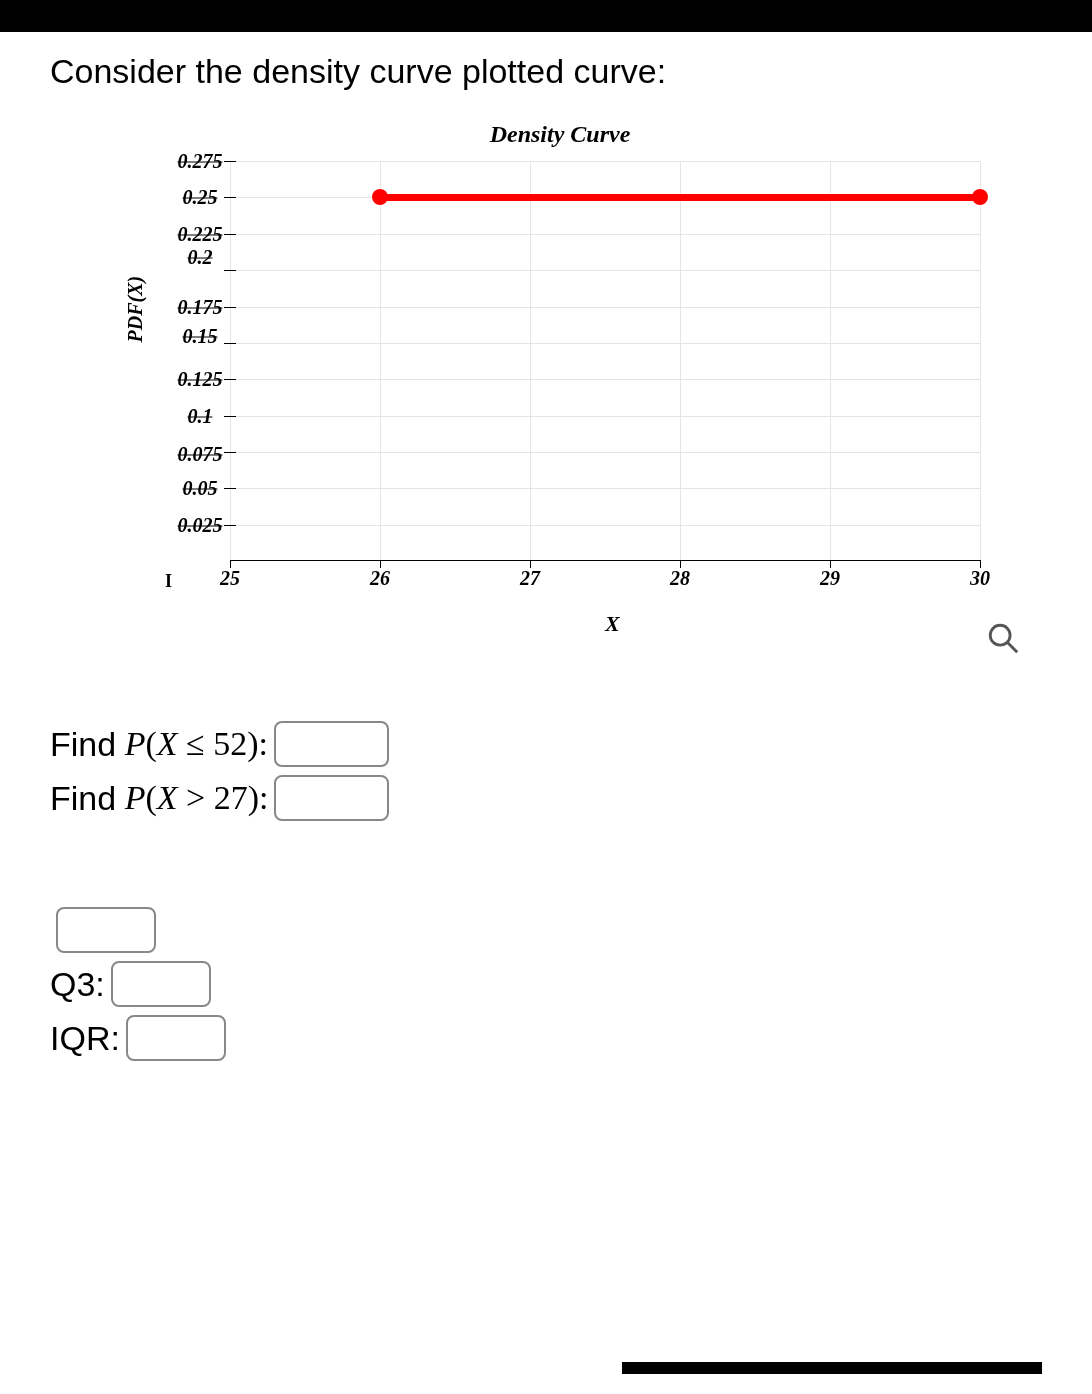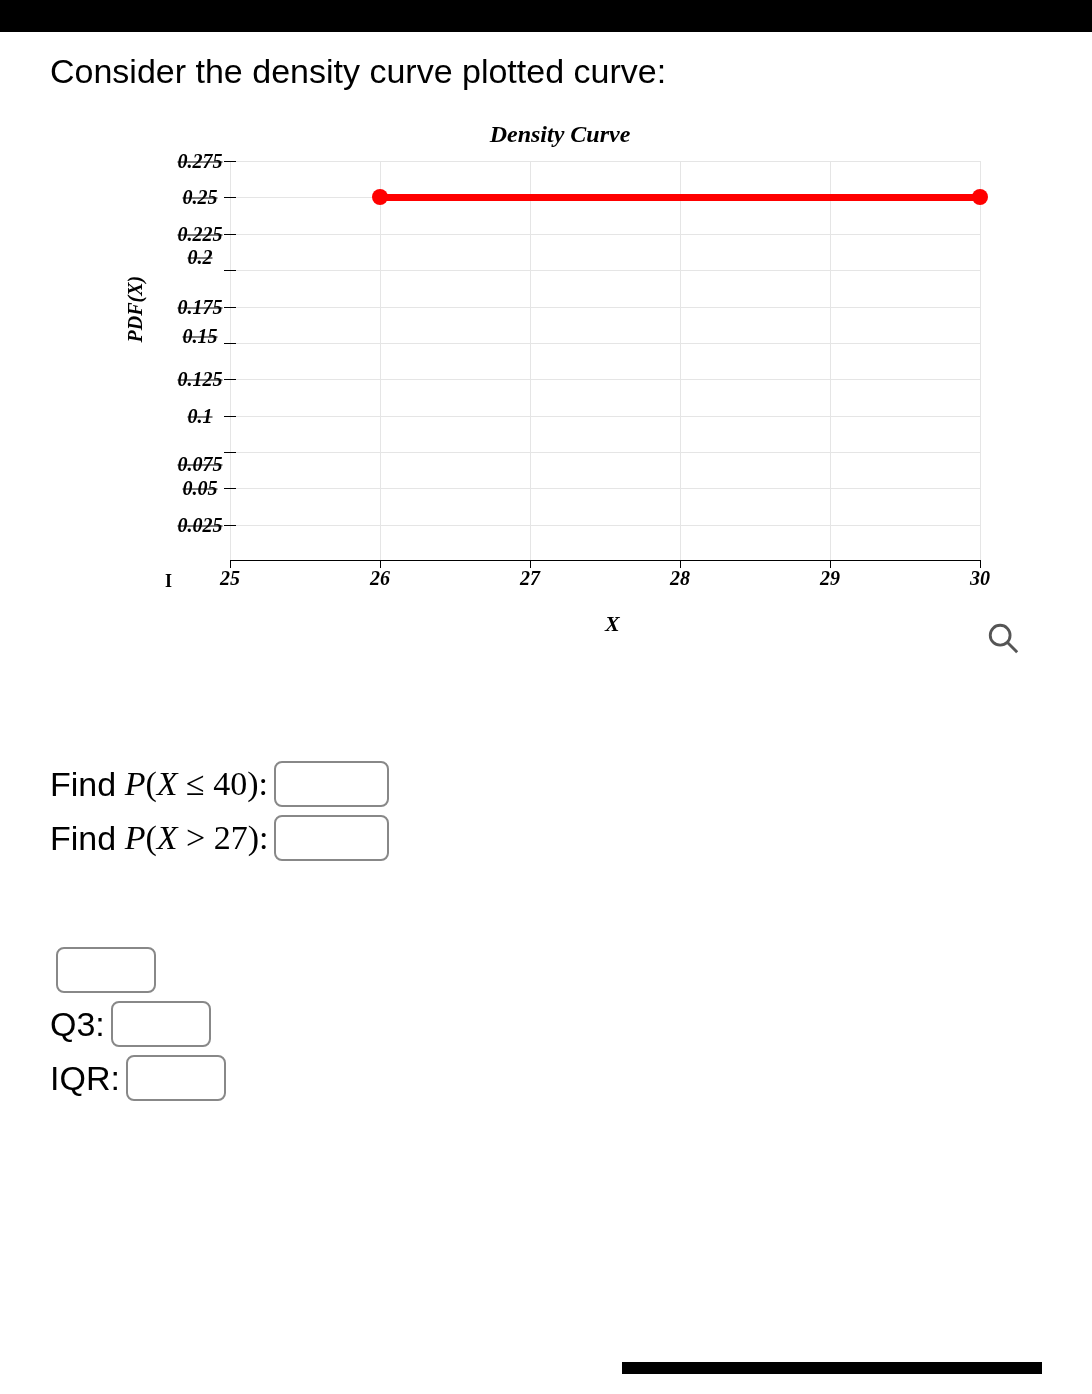--- a/index.html
+++ b/index.html
@@ -137,21 +137,21 @@
     cursor: pointer;
   }
   .cursor-mark {
     position: absolute;
     left: 55px;
     top: 450px;
     font-family: "Times New Roman", serif;
     font-size: 18px;
   }
   .questions {
-    margin-top: 90px;
+    margin-top: 50px;
   }
   .q-line {
     font-size: 34px;
     margin: 8px 0;
     display: flex;
     align-items: center;
     flex-wrap: wrap;
   }
   .q-line .math {
     font-family: "Times New Roman", serif;
@@ -240,21 +240,21 @@
       <div class="y-axis-tick" style="top:218.2px"></div>
       <div class="y-axis-tick" style="top:181.8px"></div>
       <div class="y-axis-tick" style="top:145.5px"></div>
       <div class="y-axis-tick" style="top:109.1px"></div>
       <div class="y-axis-tick" style="top:72.7px"></div>
       <div class="y-axis-tick" style="top:36.4px"></div>
       <div class="y-axis-tick" style="top:0px"></div>
 
       <div class="ylabel" style="top:363.6px"><span class="strike">0.025</span></div>
       <div class="ylabel" style="top:327.3px"><span class="strike">0.05</span></div>
-      <div class="ylabel" style="top:303px"><span class="strike">0.075</span></div>
+      <div class="ylabel" style="top:293px"><span class="strike">0.075</span></div>
       <div class="ylabel" style="top:254.5px"><span class="strike">0.1</span></div>
       <div class="ylabel" style="top:218.2px"><span class="strike">0.125</span></div>
       <div class="ylabel" style="top:175px"><span class="strike">0.15</span></div>
       <div class="ylabel" style="top:145.5px"><span class="strike">0.175</span></div>
       <div class="ylabel" style="top:96px"><span class="strike">0.2</span></div>
       <div class="ylabel" style="top:72.7px"><span class="strike">0.225</span></div>
       <div class="ylabel" style="top:36.4px"><span class="strike">0.25</span></div>
       <div class="ylabel" style="top:0px"><span class="strike">0.275</span></div>
 
       <div class="density-line" style="left:150px; width:600px; top:33px"></div>
@@ -268,21 +268,21 @@
       <svg width="34" height="34" viewBox="0 0 24 24" fill="none" stroke="#555" stroke-width="2">
         <circle cx="10" cy="10" r="7"></circle>
         <line x1="15" y1="15" x2="22" y2="22"></line>
       </svg>
     </div>
   </div>
 
   <div class="questions">
     <div class="q-line">
       <span>Find </span>
-      <span class="math"><span class="paren">&nbsp;</span>P<span class="paren">(</span>X <span class="paren">≤ 40):</span></span>
+      <span class="math"><span class="paren">&nbsp;</span>P<span class="paren">(</span>X <span class="paren">≤ 52):</span></span>
       <input class="answer-box" type="text" style="">
     </div>
     <div class="q-line">
       <span>Find </span>
       <span class="math"><span class="paren">&nbsp;</span>P<span class="paren">(</span>X <span class="paren">&gt; 27):</span></span>
       <input class="answer-box" type="text" style="">
     </div>
 
     <div class="spacer"></div>
 

